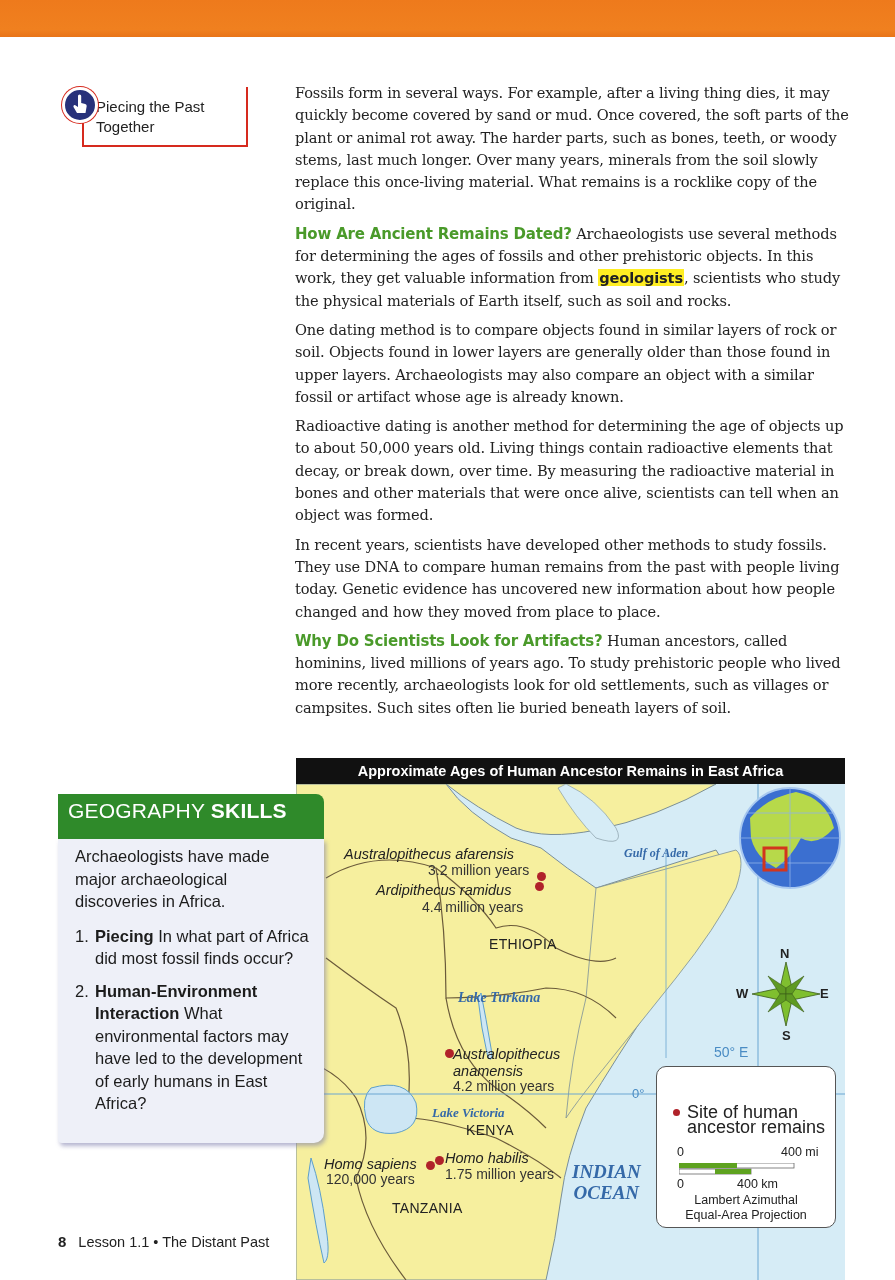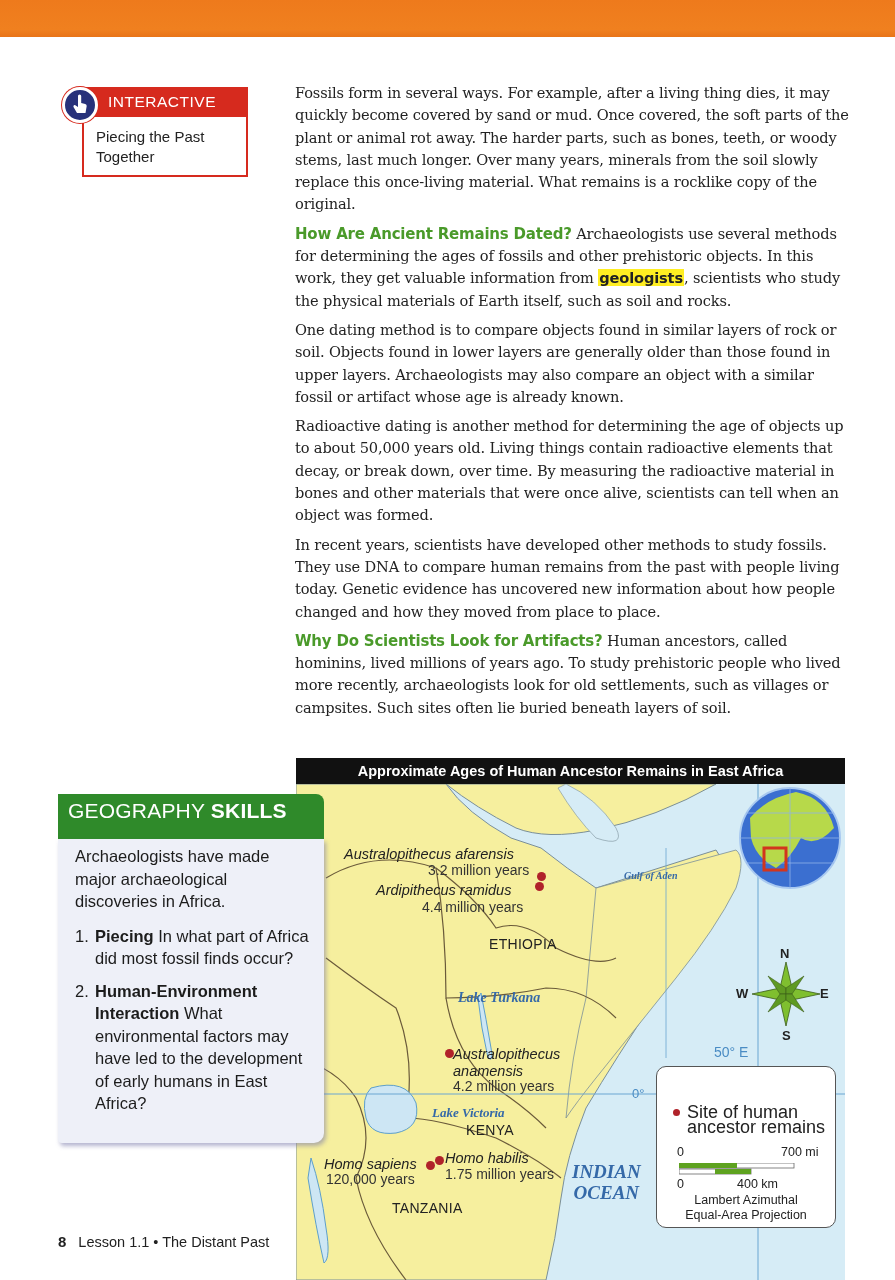--- a/index.html
+++ b/index.html
@@ -74,21 +74,20 @@
 <body>
 
 <div class="top-band"></div>
 
 <div class="interactive">
   <div class="hand">
     <svg width="20" height="22" viewBox="0 0 20 22">
       <path d="M8 2 a1.6 1.6 0 0 1 3.2 0 V9 l4 1 a2 2 0 0 1 1.5 2 L15.5 19 H7 L3.5 13 a1.4 1.4 0 0 1 2.2-1.6 L8 13 Z" fill="#fff"></path>
     </svg>
   </div>
-  <div class="hdr">INTERACTIVE</div>
   <div class="body">
     <div>Piecing the Past</div>
     <div>Together</div>
   </div>
 </div>
 
 <div class="main">
   <p>Fossils form in several ways. For example, after a living thing dies, it may quickly become covered by sand or mud. Once covered, the soft parts of the plant or animal rot away. The harder parts, such as bones, teeth, or woody stems, last much longer. Over many years, minerals from the soil slowly replace this once-living material. What remains is a rocklike copy of the original.</p>
   <p>
     <span class="hd">How Are Ancient Remains Dated?</span>
@@ -133,21 +132,21 @@
 
     <g>
       <circle cx="494" cy="80" r="50" fill="#3b6fd0"></circle>
       <circle cx="494" cy="80" r="50" fill="none" stroke="#a9c9f0" stroke-width="2"></circle>
       <path d="M454 60 Q470 40 500 34 Q530 40 538 70 Q520 90 505 80 Q495 100 480 110 Q460 100 455 80 Z" fill="#b7d94a"></path>
       <path d="M444 80 L544 80 M494 30 L494 130 M450 55 L538 55 M450 105 L538 105" stroke="#8fb2e8" stroke-width="0.8" fill="none"></path>
       <rect x="468" y="90" width="22" height="22" fill="none" stroke="#d2351d" stroke-width="3"></rect>
     </g>
   </svg>
 
-  <div class="lbl water" style="left:328px; top:88px; font-size:10px;margin-top:24px;">Gulf of Aden</div>
+  <div class="lbl water" style="left:328px; top:88px; font-size:12px;">Gulf of Aden</div>
   <div class="lbl water" style="left:162px; top:232px;">Lake Turkana</div>
   <div class="lbl water" style="left:136px; top:347px; font-size:13px;">Lake Victoria</div>
   <div class="lbl ocean" style="left:276px; top:403px;">
     <div>INDIAN</div>
     <div>OCEAN</div>
   </div>
 
   <div class="lbl grid-lbl" style="left:336px; top:328px;">0°</div>
   <div class="lbl grid-lbl" style="left:418px; top:286px; font-size:14px;">50° E</div>
 
@@ -193,21 +192,21 @@
     <polygon points="74,68 56,56 56,50 62,50" fill="#5f9a22" stroke="#3a5a1a" stroke-width="0.6"></polygon>
   </svg>
 </div>
 
 <div class="key">
   <div class="ki">
     <span class="kdot"></span>
     <span>Site of human ancestor remains</span>
   </div>
   <span class="sc" style="left:20px; top:78px;">0</span>
-  <span class="sc" style="left:124px; top:78px;">700 mi</span>
+  <span class="sc" style="left:124px; top:78px;">400 mi</span>
   <svg width="120" height="12" style="position:absolute; left:22px; top:96px;">
     <rect x="0" y="0" width="115" height="5" fill="#fff" stroke="#666" stroke-width="0.8"></rect>
     <rect x="0" y="0" width="58" height="5" fill="#5ea21f"></rect>
     <rect x="0" y="6" width="72" height="5" fill="#fff" stroke="#666" stroke-width="0.8"></rect>
     <rect x="36" y="6" width="36" height="5" fill="#5ea21f"></rect>
   </svg>
   <span class="sc" style="left:20px; top:110px;">0</span>
   <span class="sc" style="left:80px; top:110px;">400 km</span>
   <div class="proj">
     <div>Lambert Azimuthal</div>

